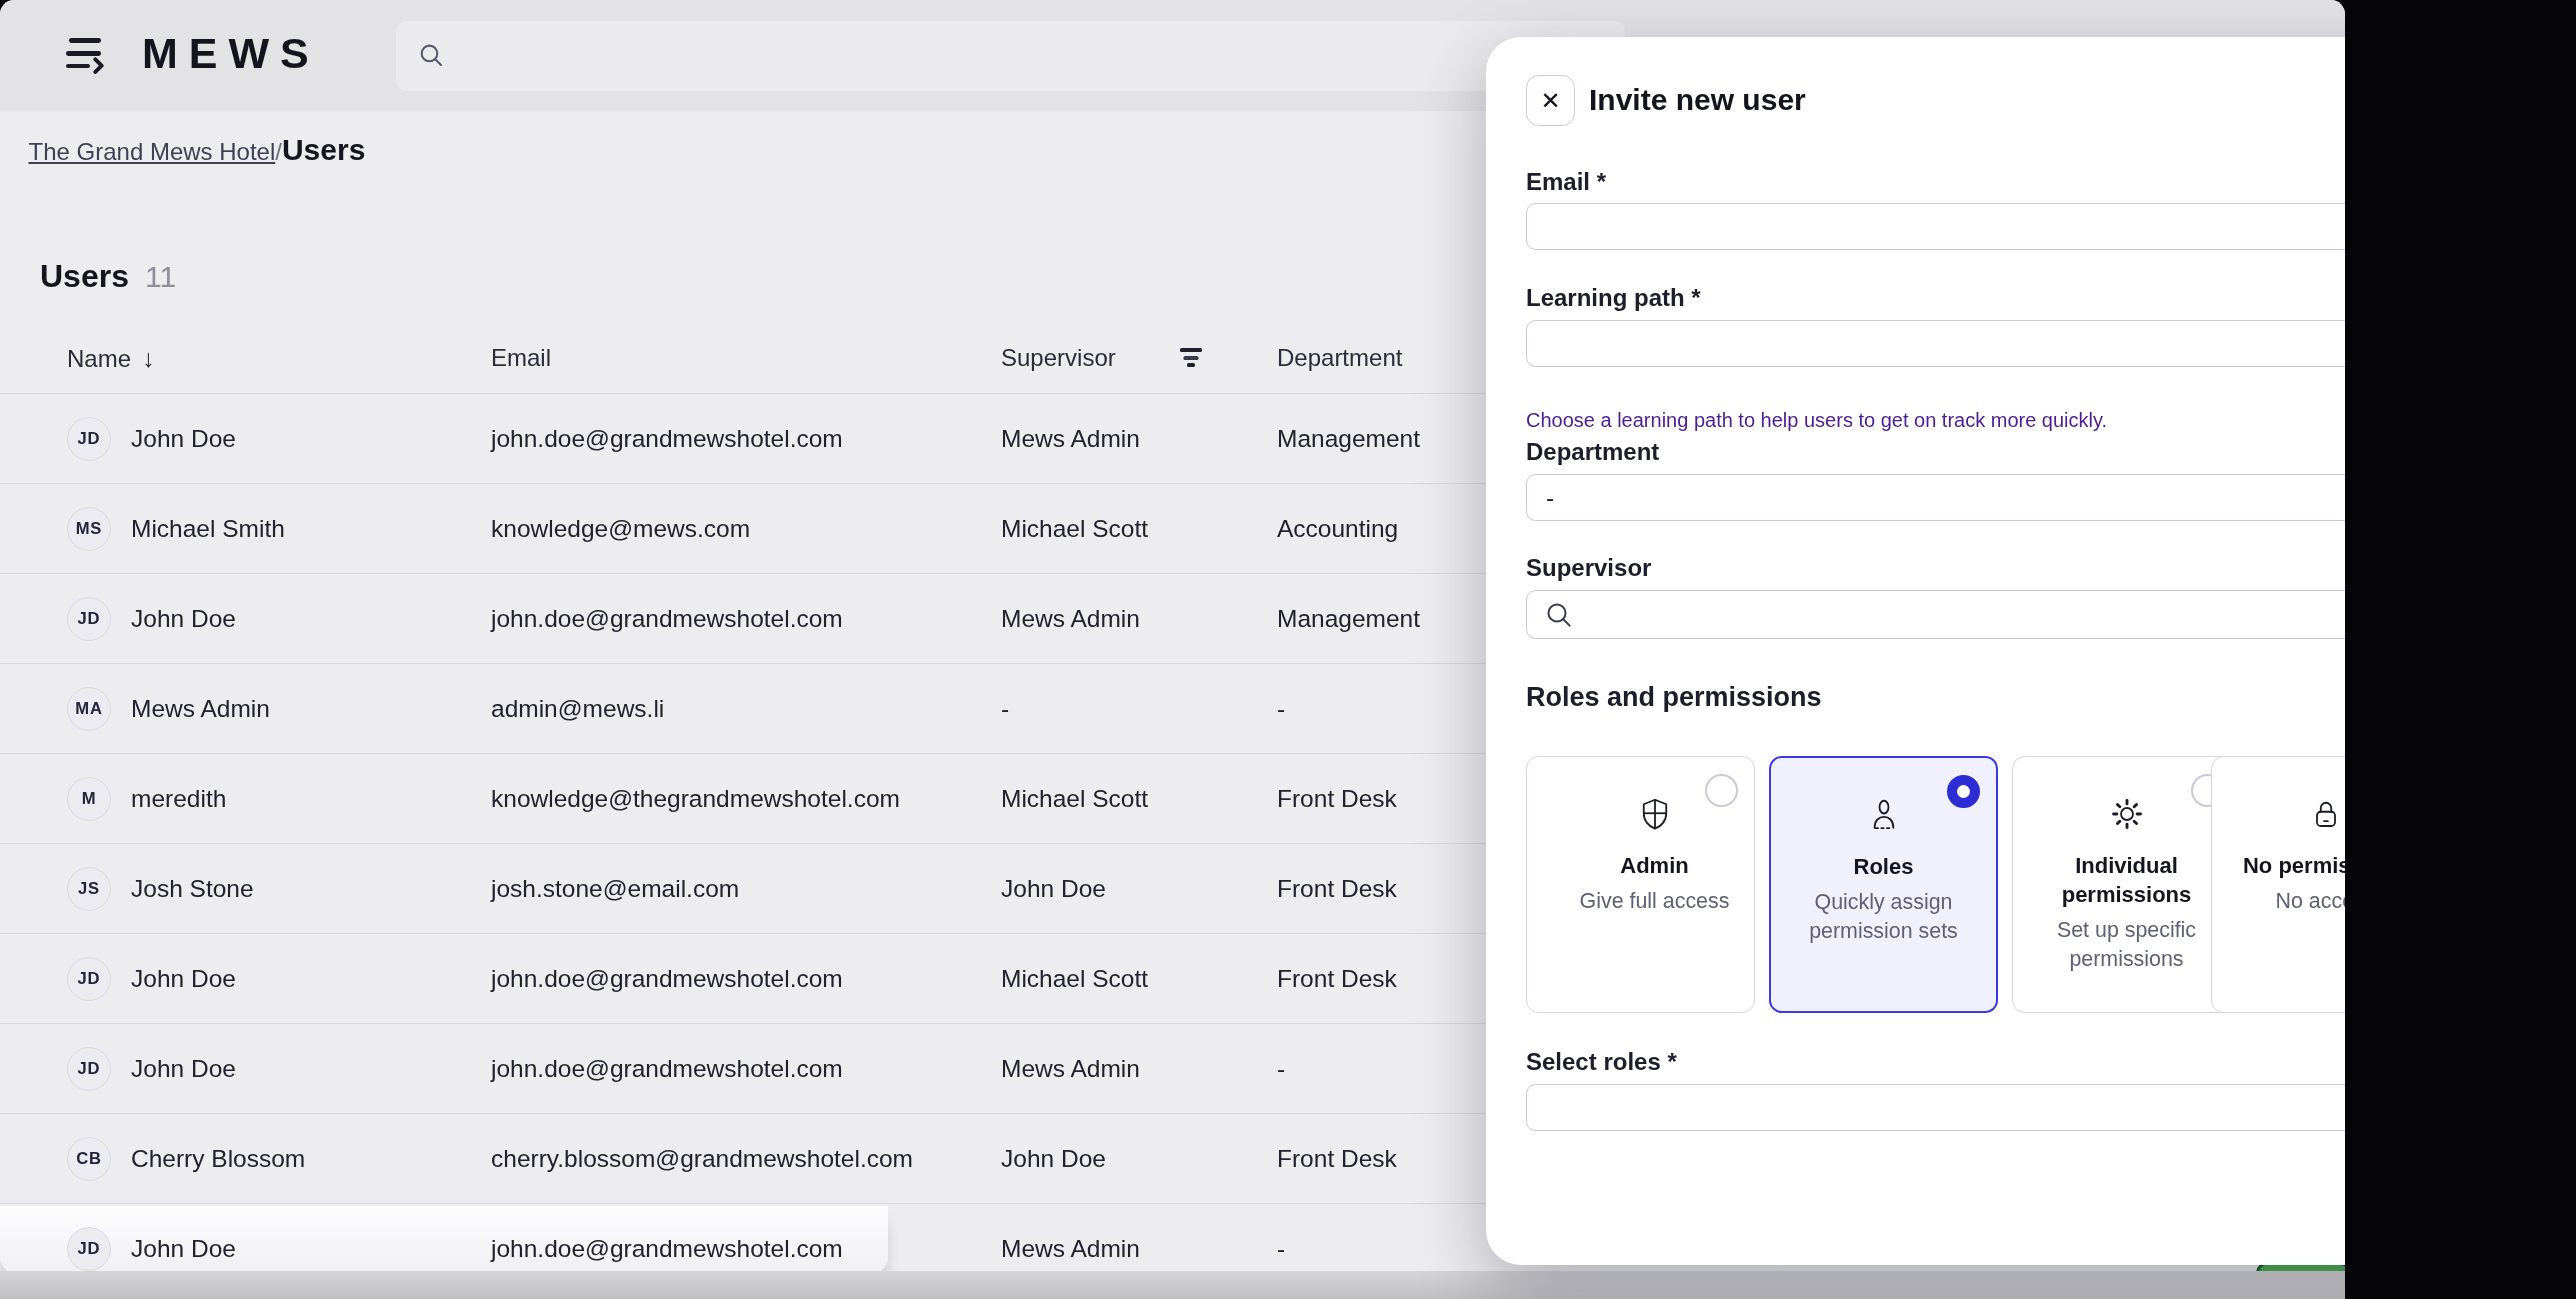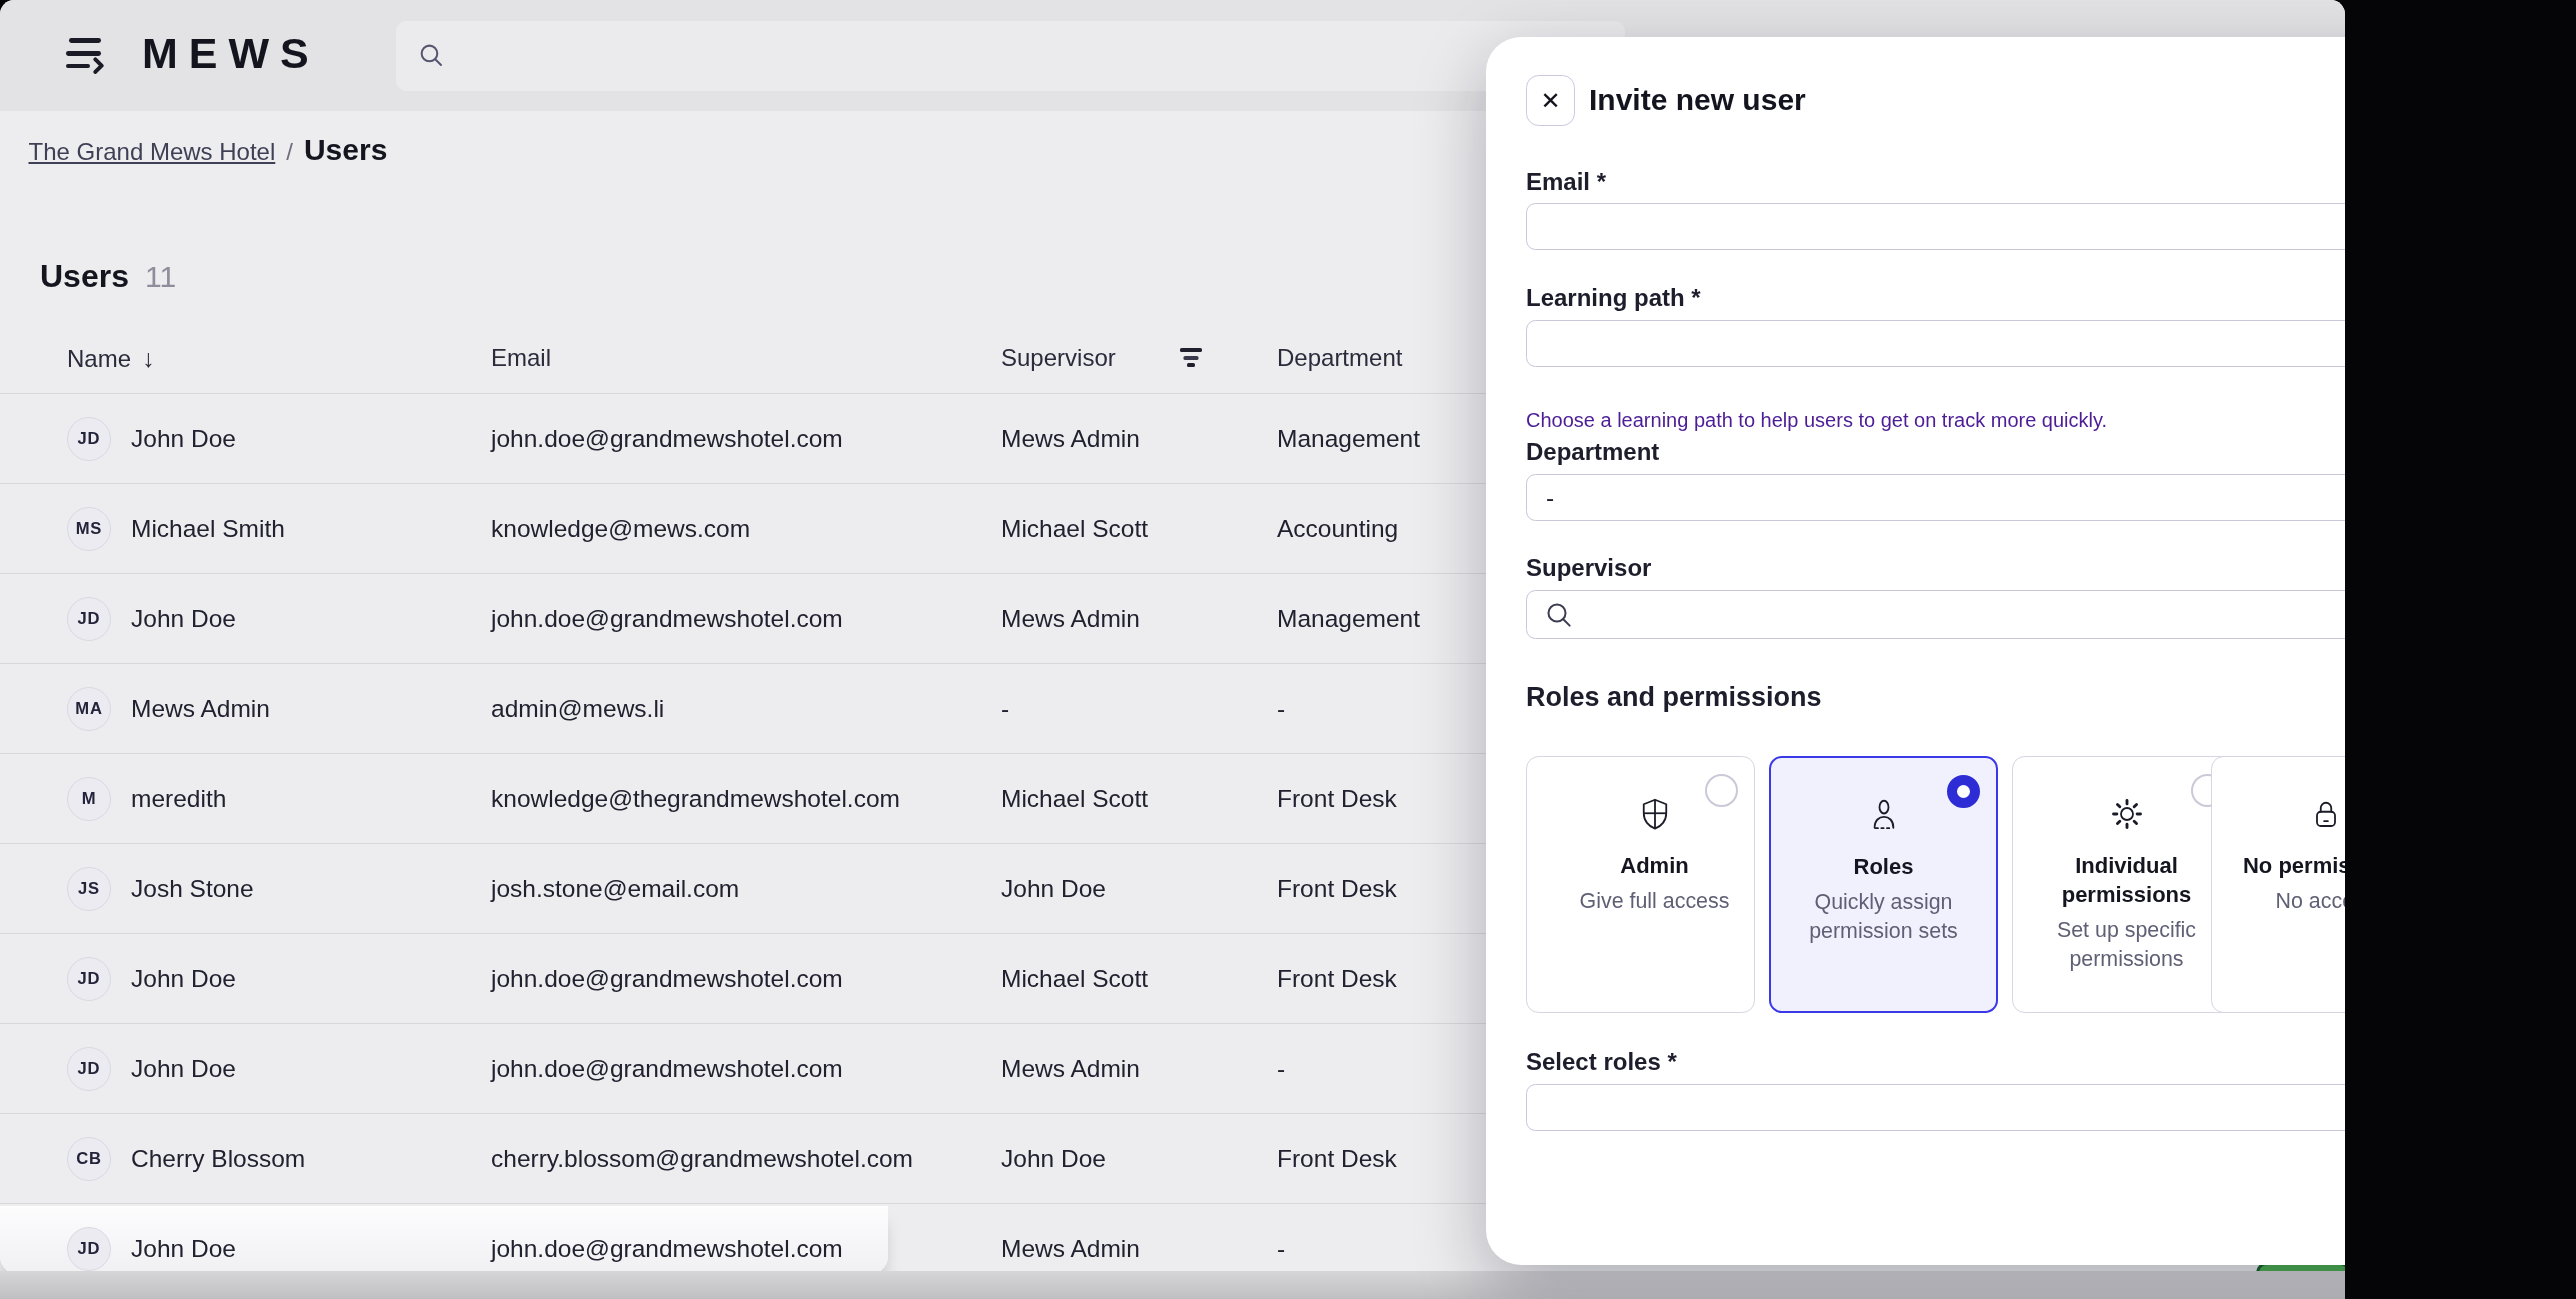--- a/index.html
+++ b/index.html
@@ -24,21 +24,21 @@
                   margin-left:17.4px; width:1108px; font-family:"Liberation Sans", sans-serif; }
   .search input::placeholder { color:#84848f; }
   .badge { position:absolute; left:2392px; top:12.7px; width:35px; height:35px; border-radius:50%;
            background:#3b38e8; color:#fff; font-size:21.4px; font-weight:700; display:flex;
            align-items:center; justify-content:center; z-index:5; }
   .avatar-top { position:absolute; left:2462px; top:9.5px; width:51px; height:51px; border-radius:50%;
                 background:radial-gradient(circle at 40% 35%, #8a3a2a 0%, #5e241a 45%, #2c0f0b 100%); z-index:5; }
 
   
   .crumbs { position:absolute; left:28.5px; top:150px; transform:translateY(-50%); display:flex;
-            align-items:baseline; gap:11px; z-index:2; }
+            align-items:baseline; gap:0; z-index:2; }
   .crumb-link { font-size:24px; color:#3f3f55; text-decoration:underline; cursor:pointer; }
   .crumb-sep { font-size:24px; color:#6e6e7e; }
   .crumb-cur { font-size:30px; font-weight:700; color:#15151f; }
   .help-circle { position:absolute; left:2515px; top:127px; width:43px; height:43px; border-radius:50%;
                  border:3.2px solid #1d1d2c; z-index:5; }
 
   
   .page-title { position:absolute; left:40px; top:276px; transform:translateY(-50%); display:flex;
                 align-items:baseline; gap:16px; z-index:2; }
   .page-title .t { font-size:32px; font-weight:700; color:#15151f; }

